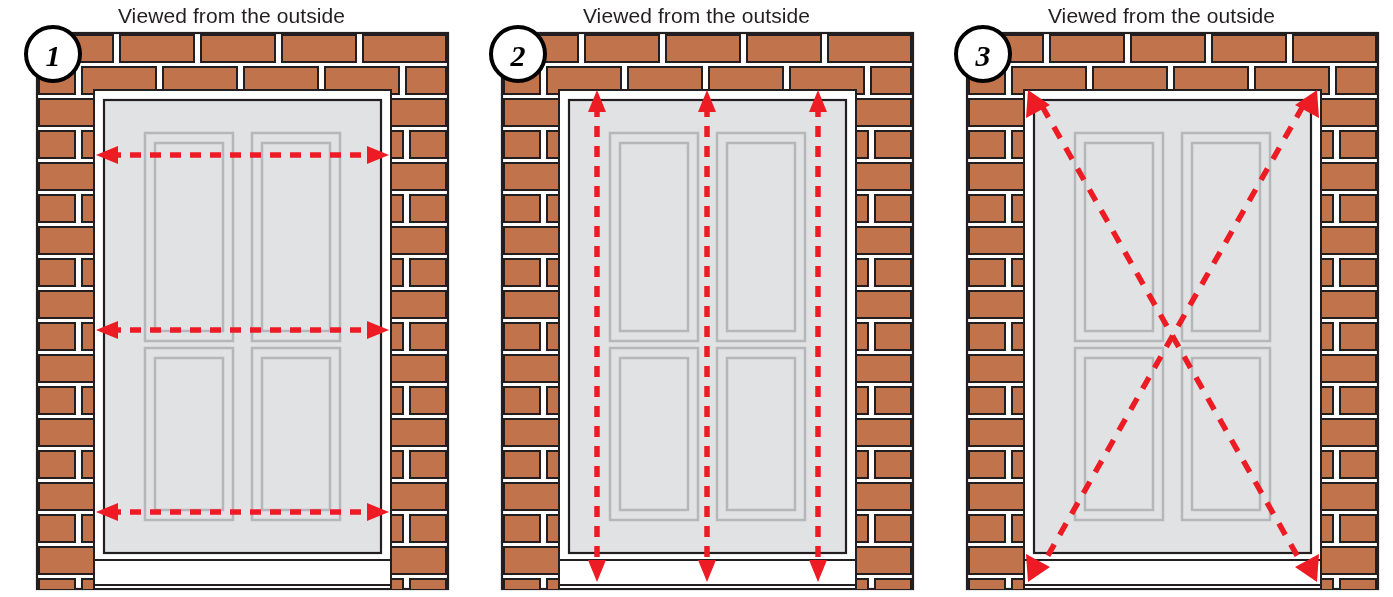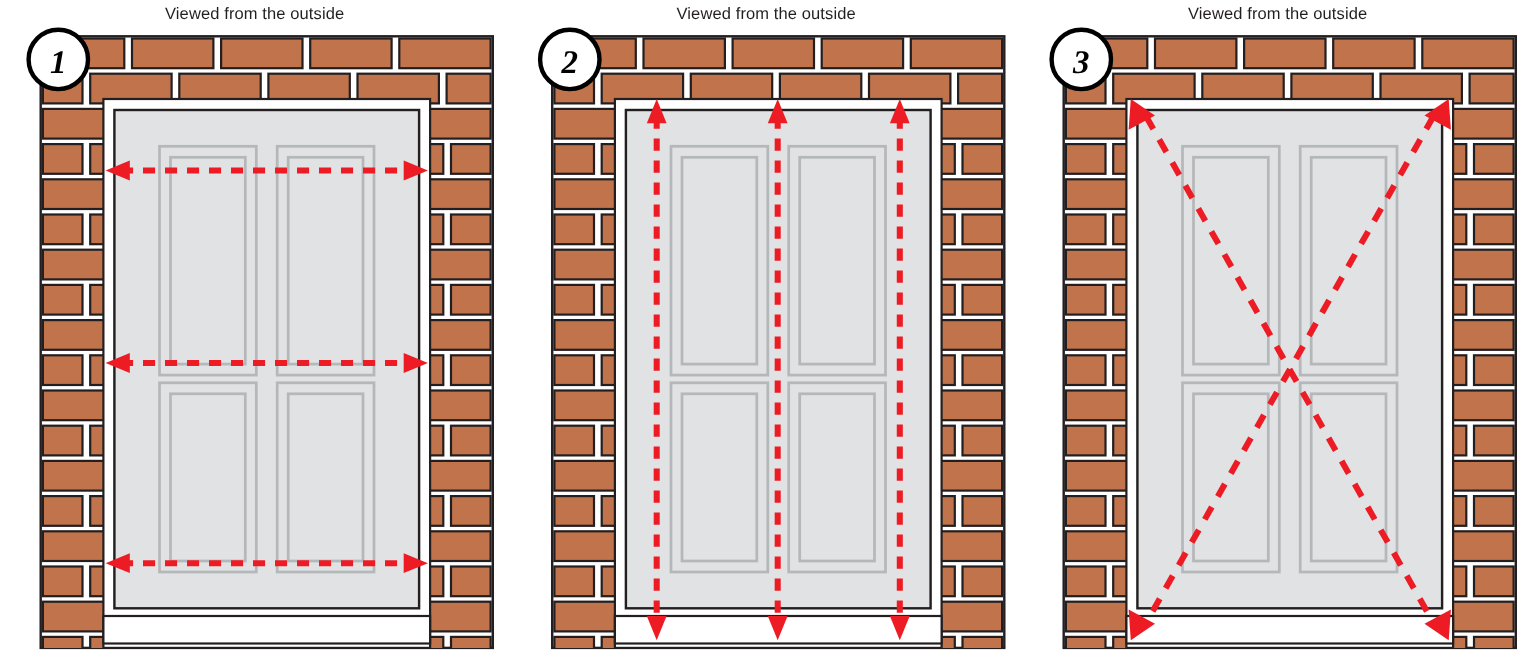--- a/index.html
+++ b/index.html
@@ -23,21 +23,21 @@
     position: absolute;
     top: 0;
     height: 597px;
   }
   .panel-title {
     position: absolute;
     top: 4px;
     width: 100%;
     text-align: center;
     font-family: "Liberation Sans", sans-serif;
-    font-size: 15px;
+    font-size: 21px;
     color: #231f20;
     letter-spacing: 0.1px;
     white-space: nowrap;
   }
   .badge-num {
     font-family: "Liberation Serif", serif;
     font-style: italic;
     font-weight: bold;
     font-size: 30px;
     fill: #000000;

